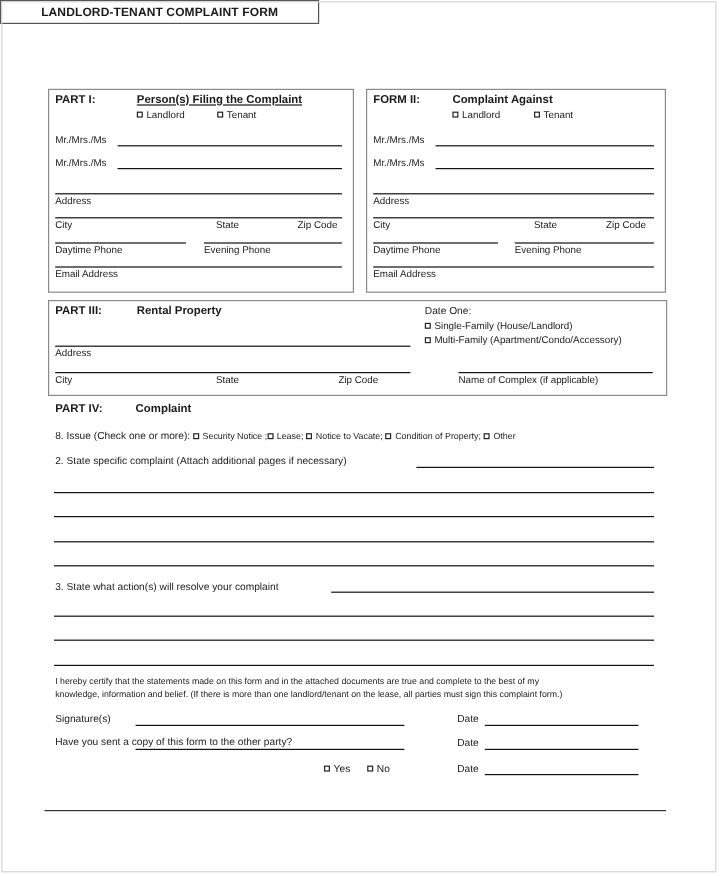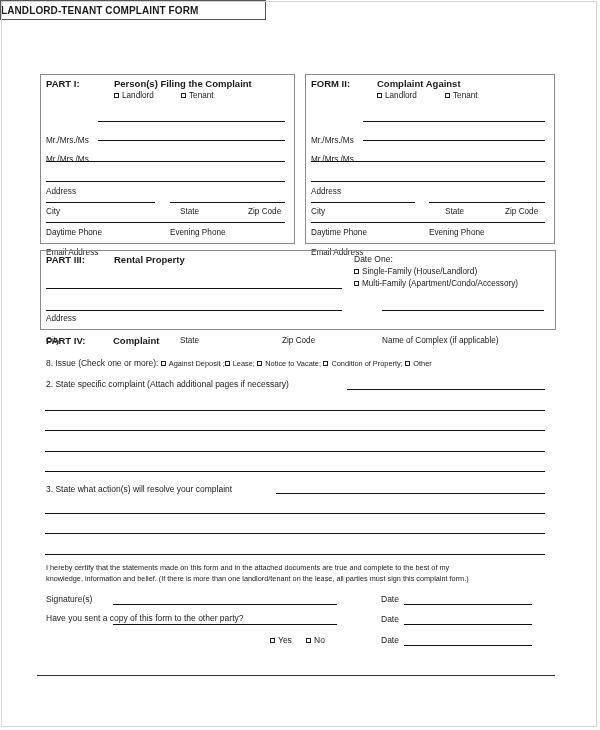--- a/index.html
+++ b/index.html
@@ -3,42 +3,42 @@
 <meta charset="utf-8">
 <style>
   html, body { margin: 0; padding: 0; }
   body {
     width: 600px; height: 730px; background: #ffffff; position: relative; overflow: hidden;
     font-family: "Liberation Sans", sans-serif; color: #1a1a1a;
   }
   .page-edge { position: absolute; left: 1px; top: 1px; width: 596px; height: 726px; border: 1px solid #d4d4d4; box-sizing: border-box; }
   .abs { position: absolute; }
   .box { position: absolute; border: 1px solid #8a8a8a; box-sizing: border-box; }
-  .title-box { left: 148px; top: 50px; width: 264px; height: 18px; border: 1px solid #555; display: flex; align-items: center; }
+  .title-box { left: 148px; top: 50px; width: 264px; height: 18px; border: 1px solid #555; display: flex; align-items: center; justify-content: center; }
   .title-text { font-size: 10px; font-weight: bold; letter-spacing: 0.1px; }
   .hdr { font-size: 9.5px; font-weight: bold; }
-  .lbl { font-size: 8.2px; white-space: nowrap; margin-top: 24px; }
+  .lbl { font-size: 8.2px; white-space: nowrap; }
   .line { position: absolute; height: 0; border-top: 1.2px solid #111; }
   .cb { display: inline-block; width: 5px; height: 5px; border: 0.8px solid #222; margin-right: 3px; vertical-align: 0px; box-sizing: border-box; }
   .chk { font-size: 8.2px; white-space: nowrap; }
   .txt { font-size: 8.5px; white-space: nowrap; }
   .small { font-size: 7.4px; white-space: nowrap; }
 </style>
 </head>
 <body>
 
 <div class="page-edge"></div>
 
 <div class="title-box">
   <span class="title-text">LANDLORD-TENANT COMPLAINT FORM</span>
 </div>
 
 <div class="box" style="left:40px; top:74px; width:255px; height:170px;"></div>
 <span class="abs hdr" style="left:46px; top:78px;">PART I:</span>
-<span class="abs hdr" style="left:114px; top:78px;">Person(s) Filing the Complaint</span>
+<span class="abs hdr" style="left:114px; top:78px;text-decoration:underline;">Person(s) Filing the Complaint</span>
 <span class="abs chk" style="left:114px; top:91px;"><span class="cb"></span><span>Landlord</span></span>
 <span class="abs chk" style="left:181px; top:91px;"><span class="cb"></span><span>Tenant</span></span>
 
 <span class="abs lbl" style="left:46px; top:112px;">Mr./Mrs./Ms</span>
 <div class="line" style="left:98px; top:121px; width:187px;"></div>
 <span class="abs lbl" style="left:46px; top:131px;">Mr./Mrs./Ms</span>
 <div class="line" style="left:98px; top:140px; width:187px;"></div>
 
 <div class="line" style="left:46px; top:161px; width:239px;"></div>
 <span class="abs lbl" style="left:46px; top:163px;">Address</span>
@@ -91,21 +91,21 @@
 <span class="abs lbl" style="left:180px; top:312px;">State</span>
 <span class="abs lbl" style="left:282px; top:312px;">Zip Code</span>
 <div class="line" style="left:382px; top:310px; width:162px;"></div>
 <span class="abs lbl" style="left:382px; top:312px;">Name of Complex (if applicable)</span>
 
 <span class="abs hdr" style="left:46px; top:335px;">PART IV:</span>
 <span class="abs hdr" style="left:113px; top:335px;">Complaint</span>
 
 <div class="abs txt" style="left:46px; top:358px;">
   <span>8.  Issue (Check one or more):</span>
-  <span class="small"><span class="cb"></span><span>Against Deposit ;</span></span><span class="small"><span class="cb"></span><span>Lease;</span></span>
+  <span class="small"><span class="cb"></span><span>Security Notice ;</span></span><span class="small"><span class="cb"></span><span>Lease;</span></span>
   <span class="small"><span class="cb"></span><span>Notice to Vacate;</span></span>
   <span class="small"><span class="cb"></span><span>Condition of Property;</span></span>
   <span class="small"><span class="cb"></span><span>Other</span></span>
 </div>
 
 <span class="abs txt" style="left:46px; top:379px;">2.  State specific complaint (Attach additional pages if necessary)</span>
 <div class="line" style="left:347px; top:389px; width:198px;"></div>
 <div class="line" style="left:45px; top:410px; width:500px;"></div>
 <div class="line" style="left:45px; top:430px; width:500px;"></div>
 <div class="line" style="left:45px; top:451px; width:500px;"></div>

